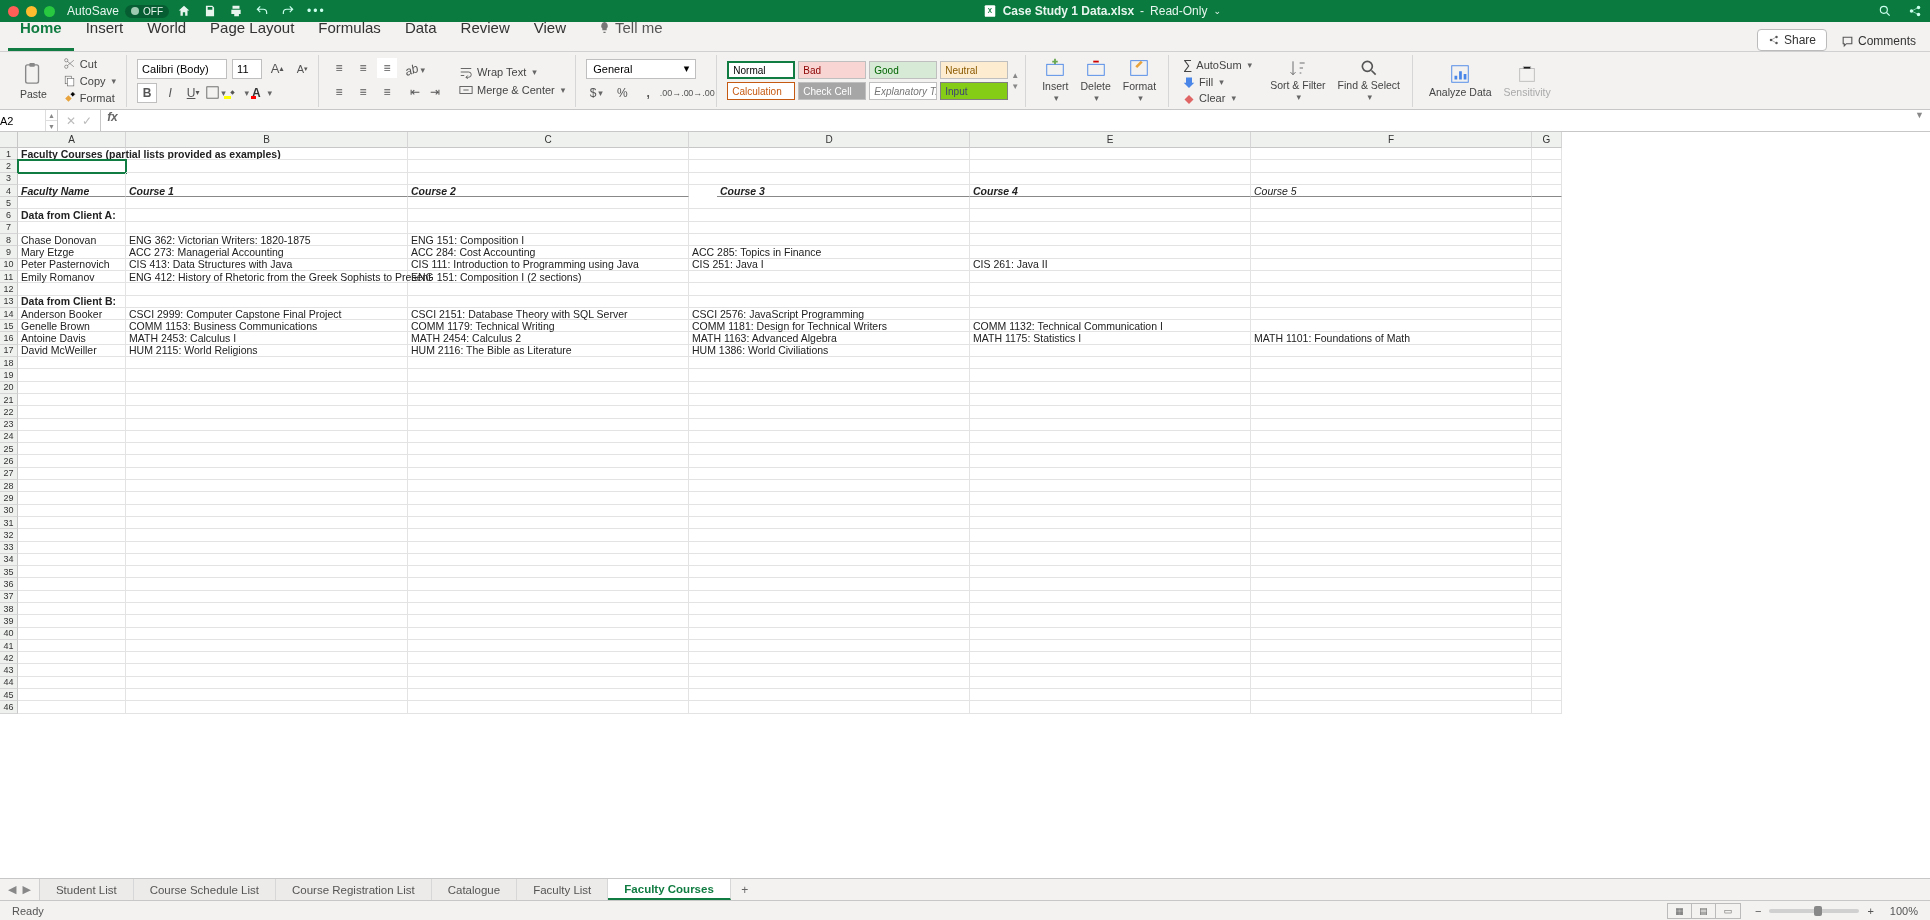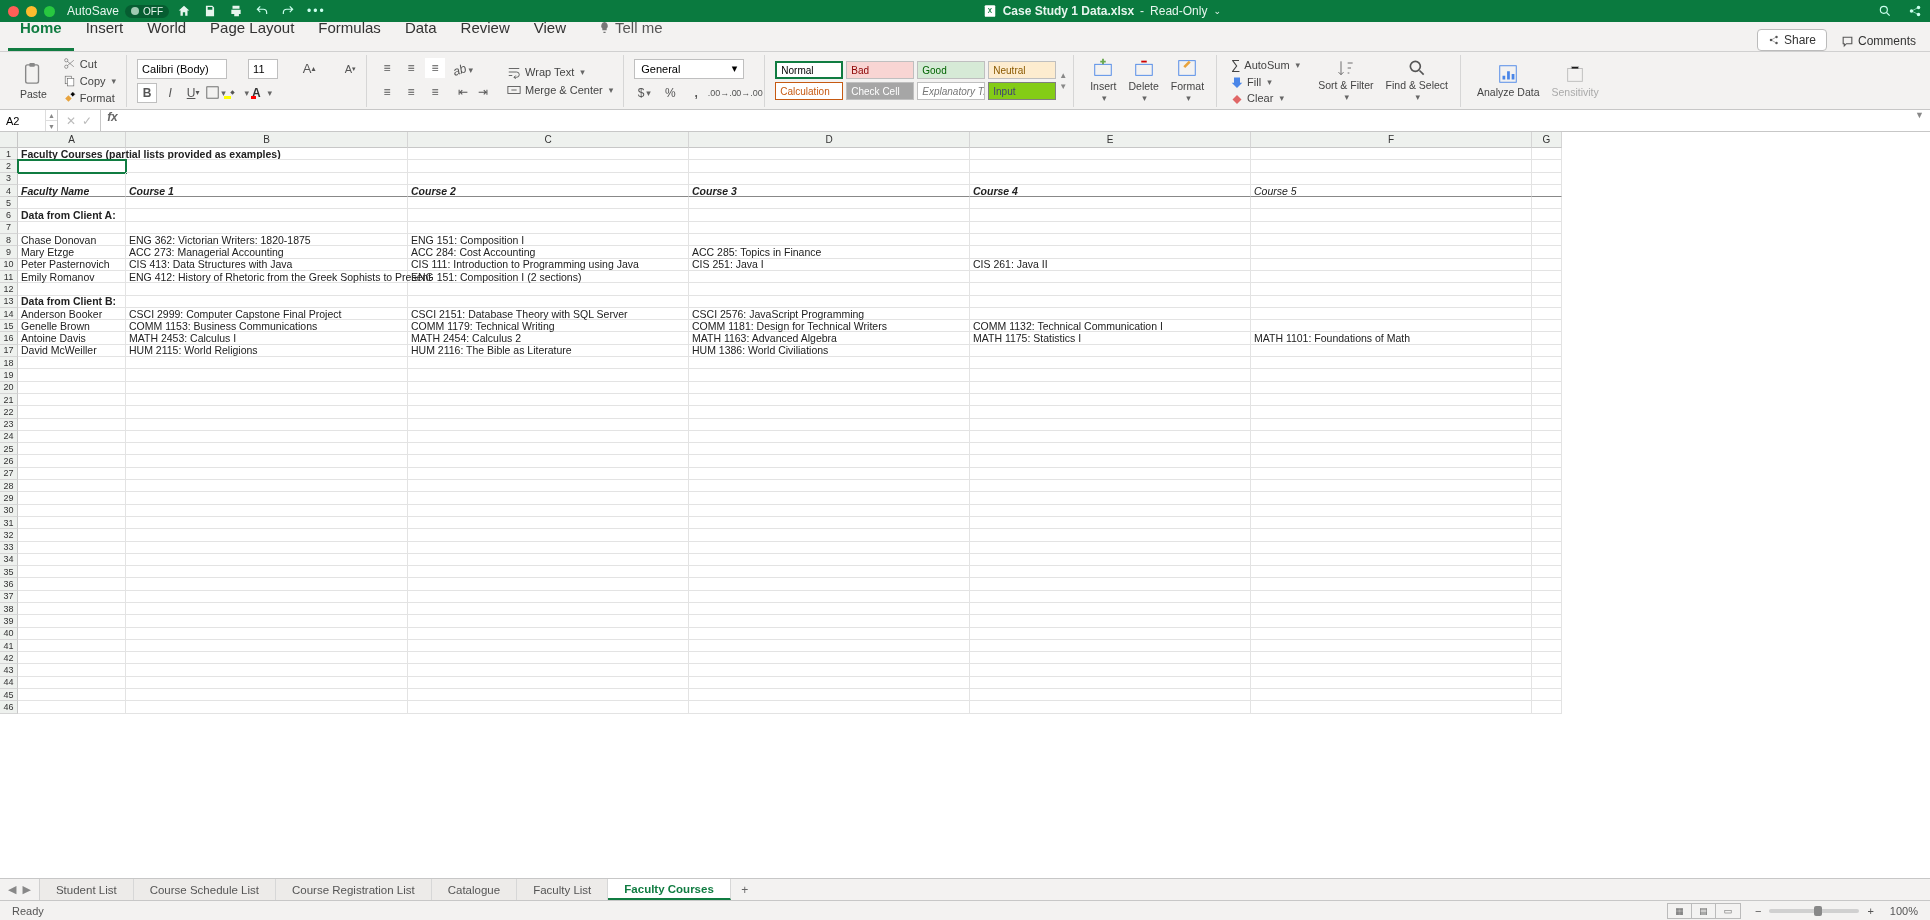--- a/index.html
+++ b/index.html
@@ -52,21 +52,21 @@
 .cb-neutral{background:#fdeccf;color:#8b5a00}
 .cb-calc{background:#fff;color:#c65911;border-color:#c65911}
 .cb-check{background:#a6a6a6;color:#fff}
 .cb-expl{background:#fff;font-style:italic;color:#777}
 .cb-input{background:#84cc16;color:#3f3f76;border-color:#7f7f7f}
 
 .chev::after{content:'▾'; font-size:9px; color:#666; margin-left:2px;}
 
 
 .fbar-row { height:22px; display:flex; align-items:stretch; border-bottom:1px solid #c7c7c7; background:#fff;}
-.name-box { width:58px; border-right:1px solid #c7c7c7; display:flex; align-items:center; padding:0 6px; font-size:11px; position:relative;}
+.name-box { width:58px; border-right:1px solid #c7c7c7; display:flex; align-items:center; padding:0 0; font-size:11px; position:relative;}
 .name-box .spin{position:absolute;right:0;top:0;bottom:0;width:12px;display:flex;flex-direction:column;}
 .name-box .spin span{flex:1;font-size:7px;color:#888;display:flex;align-items:center;justify-content:center;border-left:1px solid #ddd;}
 .name-box .spin span+span{border-top:1px solid #ddd;}
 .fbar-btns{display:flex;align-items:center;gap:6px;padding:0 8px;border-right:1px solid #c7c7c7;color:#bbb;}
 .fx { font-style:italic; font-weight:600; color:#666; padding:0 6px;}
 .fbar{flex:1}
 
 
 .sheet-wrap{flex:1; display:flex; overflow:hidden; }
 .corner{width:18px;height:16px;border-right:1px solid #c7c7c7;border-bottom:1px solid #c7c7c7;background:#eef1ee;}
@@ -217,21 +217,21 @@
             <path fill="#e8a33d" d="M4 14l6-6 6 6-6 6z"></path>
             <path stroke="#555" d="M14 6l4-4 4 4-4 4"></path>
           </svg>
           <span>Format</span>
         </div>
     </div>
   </div>
 
   <div class="group">
     <div class="stack" style="gap:4px">
-      <div style="display:flex;gap:21px;align-items:center">
+      <div style="display:flex;gap:5px;align-items:center">
         <input class="font-input font-name" value="Calibri (Body)" style="">
         <input class="font-input font-size" value="11" style="">
         <span class="mini-btn" style="font-size:13px">A<sup style="font-size:8px">▴</sup></span>
         <span class="mini-btn" style="font-size:11px">A<sup style="font-size:7px">▾</sup></span>
       </div>
       <div style="display:flex;gap:3px;align-items:center">
         <span class="mini-btn boxed">
             <b>B</b>
           </span>
         <span class="mini-btn">
@@ -461,21 +461,21 @@
       <div class="row-head">4</div>
       <div class="cell bold" style="border-bottom: 1px solid rgb(136, 136, 136);">
         <i style="font-weight: 700;">Faculty Name</i>
       </div>
       <div class="cell bold" style="border-bottom: 1px solid rgb(136, 136, 136);">
         <i style="font-weight: 700;">Course 1</i>
       </div>
       <div class="cell bold" style="border-bottom: 1px solid rgb(136, 136, 136);">
         <i style="font-weight: 700;">Course 2</i>
       </div>
-      <div class="cell bold" style="border-bottom: 1px solid rgb(136, 136, 136);">
+      <div class="cell bold" style="border-bottom: 1px solid rgb(136, 136, 136); margin-left: 28px;">
         <i style="font-weight: 700;">Course 3</i>
       </div>
       <div class="cell bold" style="border-bottom: 1px solid rgb(136, 136, 136);">
         <i style="font-weight: 700;">Course 4</i>
       </div>
       <div class="cell bold" style="border-bottom: 1px solid rgb(136, 136, 136);">
         <i style="font-weight: 400;">Course 5</i>
       </div>
       <div class="cell bold" style="border-bottom: 1px solid rgb(136, 136, 136);">
         <i style="font-weight: 700;"></i>

